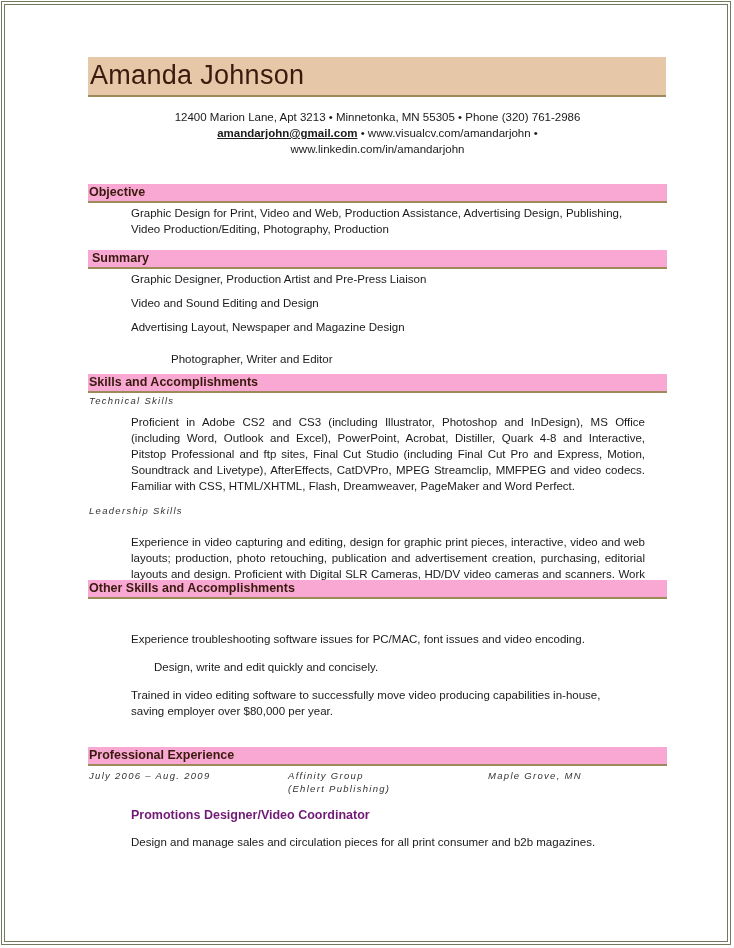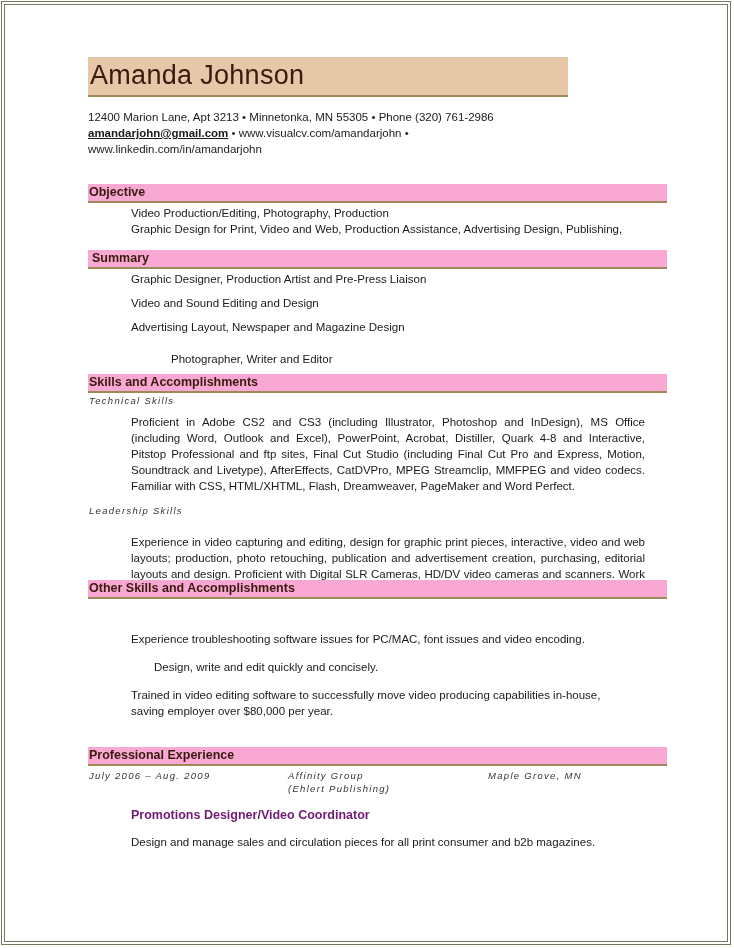--- a/index.html
+++ b/index.html
@@ -10,29 +10,29 @@
   }
   .page-border {
     position: absolute; left: 1px; top: 1px; width: 730px; height: 944px;
     border: 1px solid #6f7a5e; box-sizing: border-box;
   }
   .page-border-inner {
     position: absolute; left: 4px; top: 4px; width: 724px; height: 938px;
     border: 1px solid #6f7a5e; box-sizing: border-box;
   }
   .name-bar {
-    position: absolute; left: 88px; top: 57px; width: 480px; height: 38px;
+    position: absolute; left: 88px; top: 57px; width: 578px; height: 38px;
     background: #e6c7a8; border-bottom: 2px solid #9c8a5a;
   }
   .name {
     position: absolute; left: 2px; top: 3px;
     font-size: 27px; color: #3a1a0c; letter-spacing: 0.3px;
   }
   .contact {
-    position: absolute; left: 88px; width: 579px; text-align: left;
+    position: absolute; left: 88px; width: 579px; text-align: center;
     font-size: 11.5px; color: #1a1a1a; line-height: 18px;
   }
   .contact .email { text-decoration: underline; font-weight: bold; }
   .sec-bar {
     position: absolute; left: 88px; width: 579px; height: 17px;
     background: #f9a8d4; border-bottom: 2px solid #9c8a5a;
   }
   .sec-title {
     position: absolute; left: 1px; top: 1px;
     font-size: 12.5px; font-weight: bold; color: #3a1a0c;
@@ -67,22 +67,22 @@
 <div class="contact" style="top:108px;">12400 Marion Lane, Apt 3213 • Minnetonka, MN 55305 • Phone (320) 761-2986</div>
 <div class="contact" style="top:124px;">
   <span class="email">amandarjohn@gmail.com</span><span> • www.visualcv.com/amandarjohn •</span>
 </div>
 <div class="contact" style="top:140px;">www.linkedin.com/in/amandarjohn</div>
 
 <div class="sec-bar" style="top:184px;">
   <div class="sec-title">Objective</div>
 </div>
 <div class="body-text" style="top:205px;">
+  <div>Graphic Design for Print, Video and Web, Production Assistance, Advertising Design, Publishing,</div>
   <div>Video Production/Editing, Photography, Production</div>
-  <div>Graphic Design for Print, Video and Web, Production Assistance, Advertising Design, Publishing,</div>
 </div>
 
 <div class="sec-bar" style="top:250px;">
   <div class="sec-title" style="left:4px;">Summary</div>
 </div>
 <div class="body-text" style="top:271px;">Graphic Designer, Production Artist and Pre-Press Liaison</div>
 <div class="body-text" style="top:295px;">Video and Sound Editing and Design</div>
 <div class="body-text" style="top:319px;">Advertising Layout, Newspaper and Magazine Design</div>
 <div class="body-text" style="top:351px;margin-left:40px;">Photographer, Writer and Editor</div>
 

